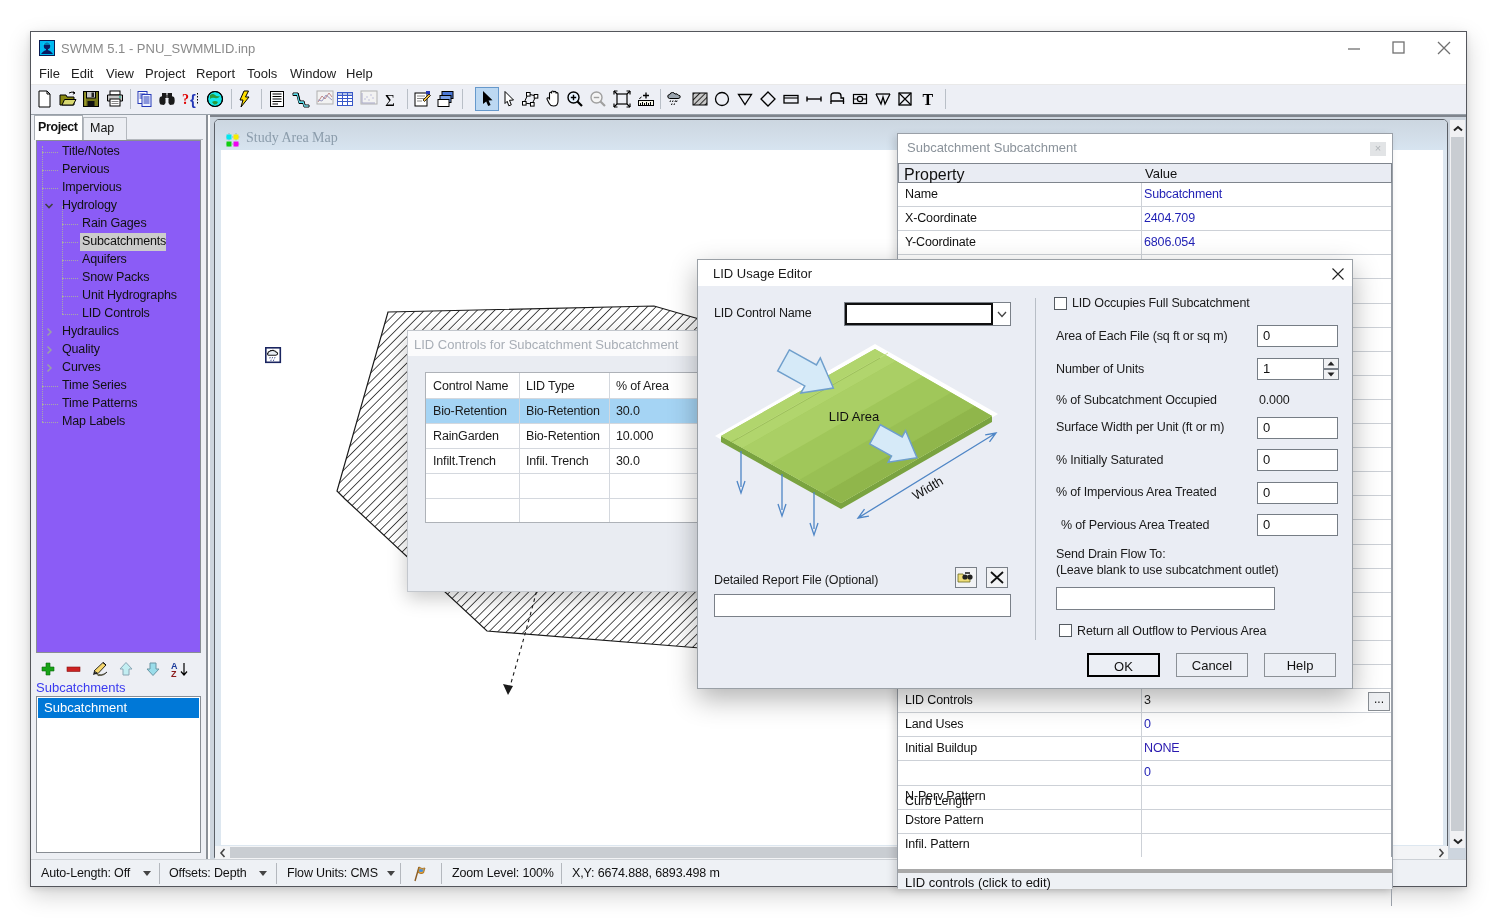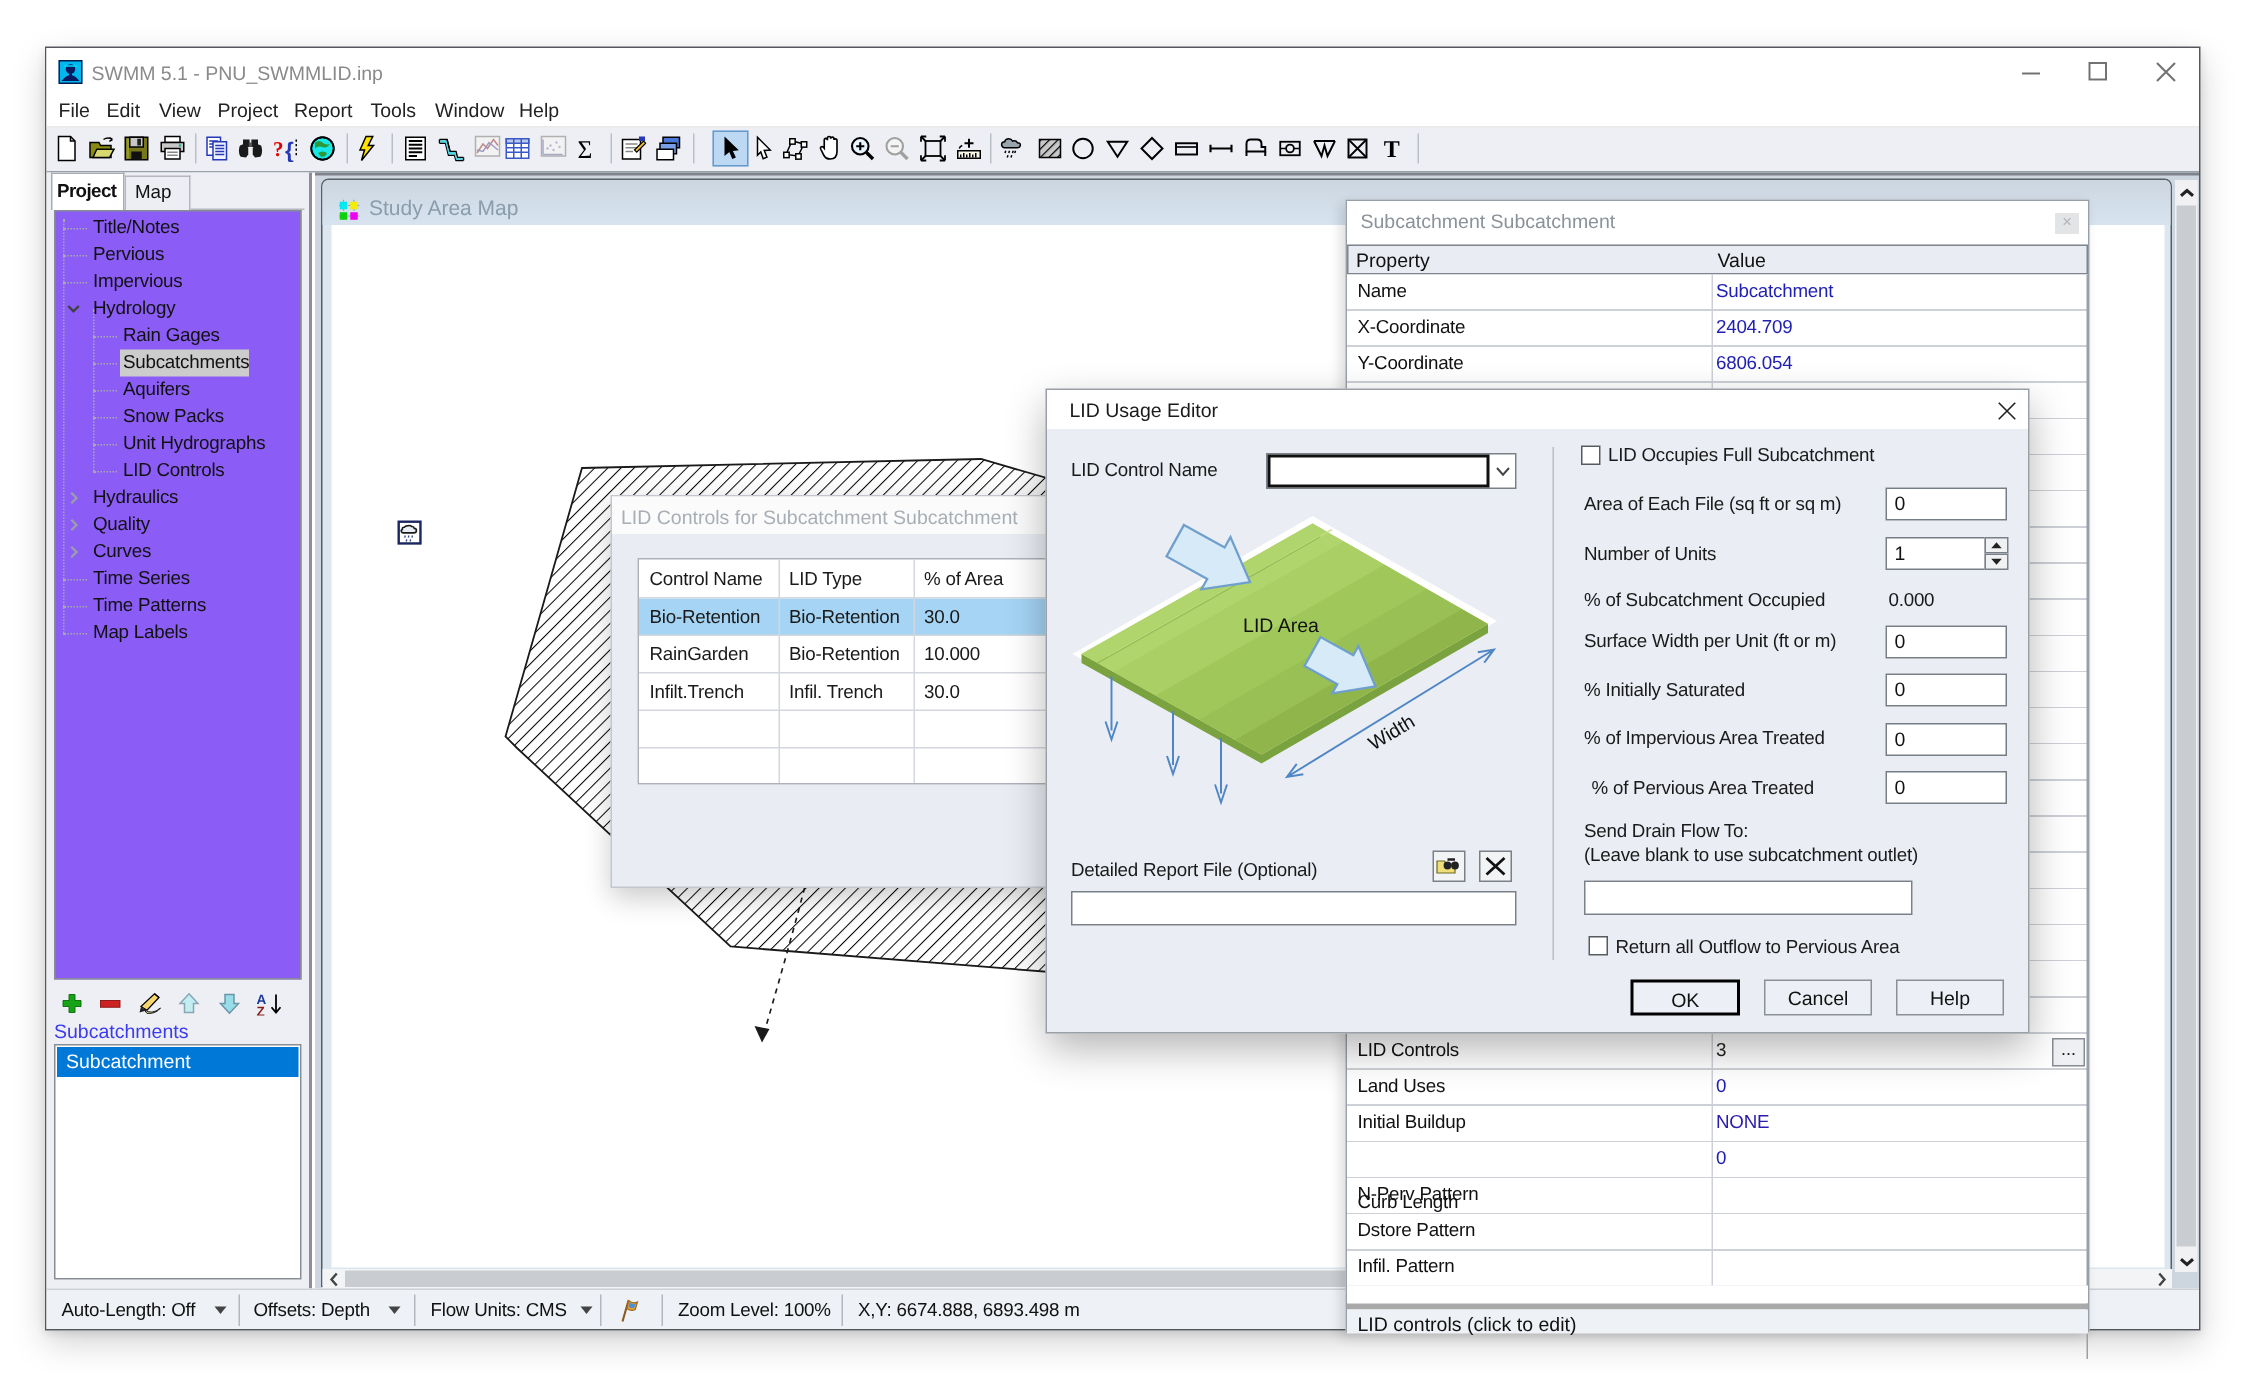--- a/index.html
+++ b/index.html
@@ -29,21 +29,21 @@
 #listbox { position:absolute; left:5px; top:581px; width:165px; height:157px; background:#fff; border:1px solid #888d94; }
 #listsel { position:absolute; left:1px; top:1px; width:161px; height:20px; background:#0078d7; color:#fff; font-size:13px; padding:2px 0 0 6px; }
 
 #statusbar { position:absolute; left:0; top:827px; width:1435px; height:27px; background:#eef1f5; border-top:1px solid #cdd1d6; }
 .ssep { position:absolute; top:3px; width:1px; height:21px; background:#b4b8be; }
 .sitem { position:absolute; top:6px; font-size:12.5px; letter-spacing:-0.15px; color:#111; }
 .sarr { position:absolute; top:11px; width:0; height:0; border-left:4px solid transparent; border-right:4px solid transparent; border-top:5px solid #444; }
 
 #mdi { position:absolute; left:179px; top:83px; width:1256px; height:744px; background:#cdd5de; border-top:2px solid #7f848c; }
 #mapwin { position:absolute; left:4px; top:2px; width:1234px; height:739px; background:#dde7f0; border:1px solid #5a5f66; border-radius:5px 5px 0 0; }
-#maptitle { position:absolute; left:0; top:0; width:100%; height:30px; background:linear-gradient(#ccd6e0,#d7e4f0); border-radius:4px 4px 0 0; }
+#maptitle { position:absolute; left:0; top:0; width:100%; height:30px; background:linear-gradient(#ccd6e0,#d7e4f0); border-radius:4px 4px 0 0;font-family:Liberation Serif, serif; }
 #mapclient { position:absolute; left:6px; top:30px; width:1222px; height:695px; background:#fff; }
 #maphsb { position:absolute; left:0px; top:726px; width:1233px; height:13px; background:#f3f4f6; }
 #mapvsb { position:absolute; left:1240px; top:3px; width:15px; height:728px; background:#f1f1f3; }
 
 #propwin { position:absolute; left:897px; top:133px; width:496px; height:755px; background:#fff; border:1px solid #9aa0a8; box-shadow:-3px 3px 8px rgba(0,0,0,0.15); }
 .plbl { position:absolute; left:7px; top:4px; font-size:12.5px; letter-spacing:-0.15px; color:#111; white-space:nowrap; }
 .pval { position:absolute; left:246px; top:4px; font-size:12.5px; letter-spacing:-0.15px; color:#1f1fb4; white-space:nowrap; }
 
 #lidctl { position:absolute; left:407px; top:330px; width:313px; height:262px; background:#e9ecf2; border:1px solid #c3c7cd; box-shadow:0 6px 18px rgba(0,0,0,0.22); }
 #lidusage { position:absolute; left:697px; top:259px; width:656px; height:430px; background:#eaedf4; border:1px solid #9aa0a6; box-shadow:0 10px 26px rgba(0,0,0,0.3); }
@@ -409,21 +409,21 @@
       <div class="ssep" style="left:410px"></div>
       <span class="sitem" style="left:421px">Zoom Level: 100%</span>
       <div class="ssep" style="left:530px"></div>
       <span class="sitem" style="left:541px">X,Y: 6674.888, 6893.498 m</span>
     </div>
   </div>
   <div id="propwin">
     <div class="ab" style="left:9px;top:6px;font-size:13px;color:#8a929a">Subcatchment Subcatchment</div>
     <div class="ab" style="left:472px;top:8px;width:16px;height:14px;background:#e2e4e6;color:#b0b4b8;font-size:11px;text-align:center">×</div>
     <div class="ab" style="left:0;top:29px;width:494px;height:20px;background:#e9ecf3;border:1px solid #7f858d"></div>
-    <div class="ab" style="left:6px;top:32px;font-size:13px;color:#111">Property</div>
+    <div class="ab" style="left:6px;top:32px;font-size:16px;color:#111">Property</div>
     <div class="ab" style="left:247px;top:32px;font-size:13px;color:#111">Value</div>
     <div class="ab" style="left:0px;top:49px;width:494px;height:674px;background:repeating-linear-gradient(#ffffff 0px, #ffffff 23.1px, #cdd1d7 23.1px, #cdd1d7 24.1px)"></div>
     <div class="ab" style="left:243px;top:49px;width:1px;height:674px;background:#cdd1d7"></div>
     <div class="ab" style="left:0px;top:49px;width:494px;height:723px;border-right:1px solid #9aa0a8"></div>
     <div class="plbl" style="top:53px;left:7px">Name</div>
       <div class="pval" style="top:53px">Subcatchment</div>
     <div class="plbl" style="top:77px;left:7px">X-Coordinate</div>
       <div class="pval" style="top:77px">2404.709</div>
     <div class="plbl" style="top:101px;left:7px">Y-Coordinate</div>
       <div class="pval" style="top:101px">6806.054</div>

